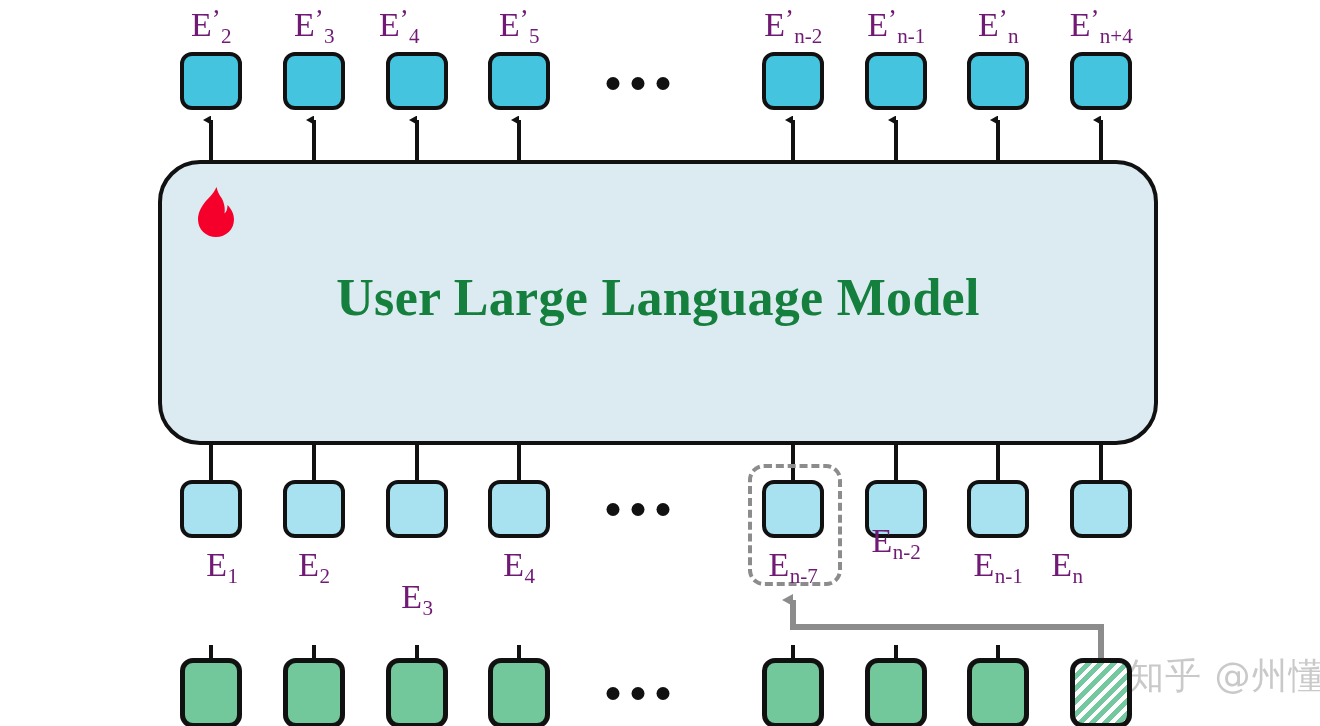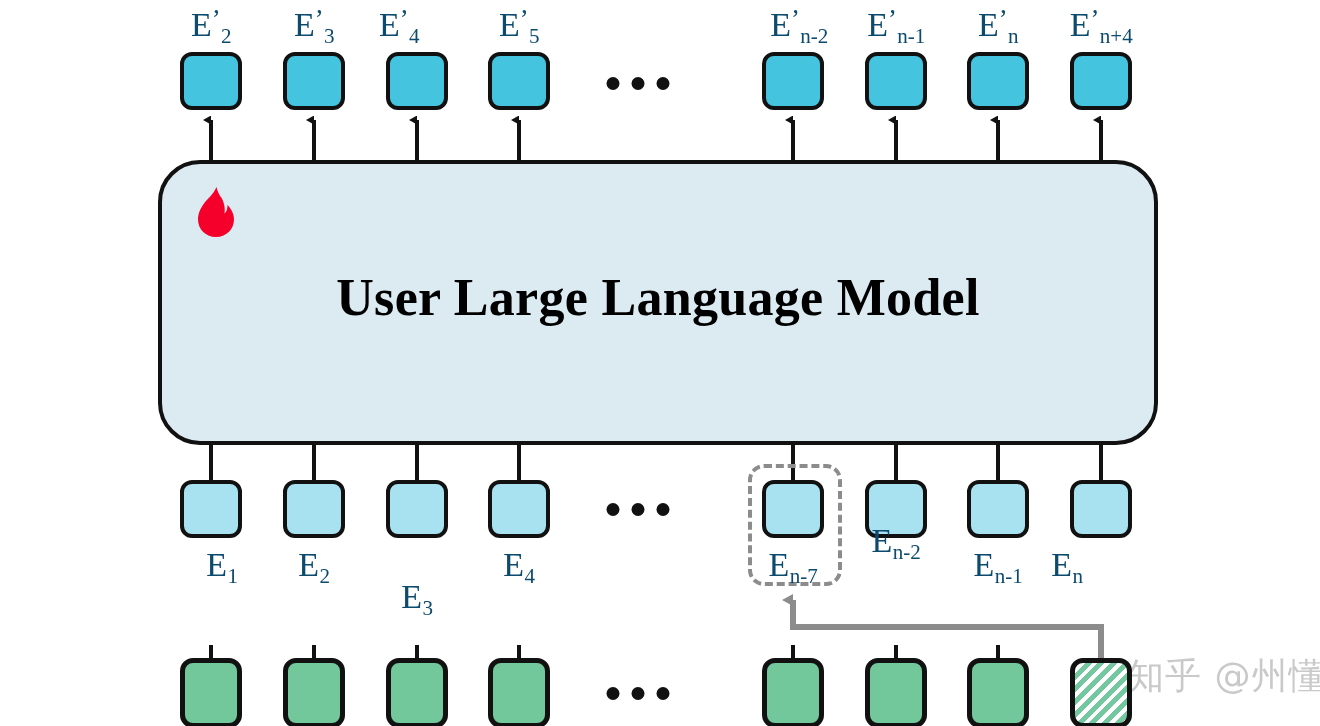--- a/index.html
+++ b/index.html
@@ -57,21 +57,21 @@
         #ffffff 0px,
         #ffffff 4px,
         #74c8a0 4px,
         #74c8a0 9px
       );
   }
 
   
   .lbl {
     position: absolute;
-    color: #0c4a6e;
+    color: #701a75;
     font-size: 34px;
     line-height: 1;
     white-space: nowrap;
     text-align: center;
     transform: translateX(-50%);
     font-family: "Liberation Serif", "DejaVu Serif", serif;
   }
   .lbl sub {
     font-size: 0.62em;
     vertical-align: baseline;
@@ -116,21 +116,21 @@
     border-radius: 42px;
   }
   #llm-title {
     position: absolute;
     left: 0;
     right: 0;
     top: 104px;
     text-align: center;
     font-size: 52px;
     font-weight: bold;
-    color: #000000;
+    color: #15803d;
     letter-spacing: 0.3px;
     font-family: "Liberation Serif", "DejaVu Serif", serif;
   }
   #flame {
     position: absolute;
     left: 34px;
     top: 22px;
     width: 40px;
     height: 52px;
   }
@@ -226,21 +226,21 @@
   <div id="watermark">知乎 @州懂</div>
 
 <div class="lbl" style="left: 211px; top: 8px;">E<sup class="prime">’</sup><sub>2</sub></div>
     <div class="tok out" style="left: 180px; top: 52px;"></div>
     <div class="lbl" style="left: 314px; top: 8px;">E<sup class="prime">’</sup><sub>3</sub></div>
     <div class="tok out" style="left: 283px; top: 52px;"></div>
     <div class="lbl" style="left: 399px; top: 8px;">E<sup class="prime">’</sup><sub>4</sub></div>
     <div class="tok out" style="left: 386px; top: 52px;"></div>
     <div class="lbl" style="left: 519px; top: 8px;">E<sup class="prime">’</sup><sub>5</sub></div>
     <div class="tok out" style="left: 488px; top: 52px;"></div>
-    <div class="lbl" style="left: 793px; top: 8px; margin-left: 6px;">E<sup class="prime">’</sup><sub>n-2</sub></div>
+    <div class="lbl" style="left: 793px; top: 8px;">E<sup class="prime">’</sup><sub>n-2</sub></div>
     <div class="tok out" style="left: 762px; top: 52px;"></div>
     <div class="lbl" style="left: 896px; top: 8px;">E<sup class="prime">’</sup><sub>n-1</sub></div>
     <div class="tok out" style="left: 865px; top: 52px;"></div>
     <div class="lbl" style="left: 998px; top: 8px;">E<sup class="prime">’</sup><sub>n</sub></div>
     <div class="tok out" style="left: 967px; top: 52px;"></div>
     <div class="lbl" style="left: 1101px; top: 8px;">E<sup class="prime">’</sup><sub>n+4</sub></div>
     <div class="tok out" style="left: 1070px; top: 52px;"></div>
     <div class="ellipsis" style="left: 638px; top: 77px;">
       <i></i>
       <i></i>

